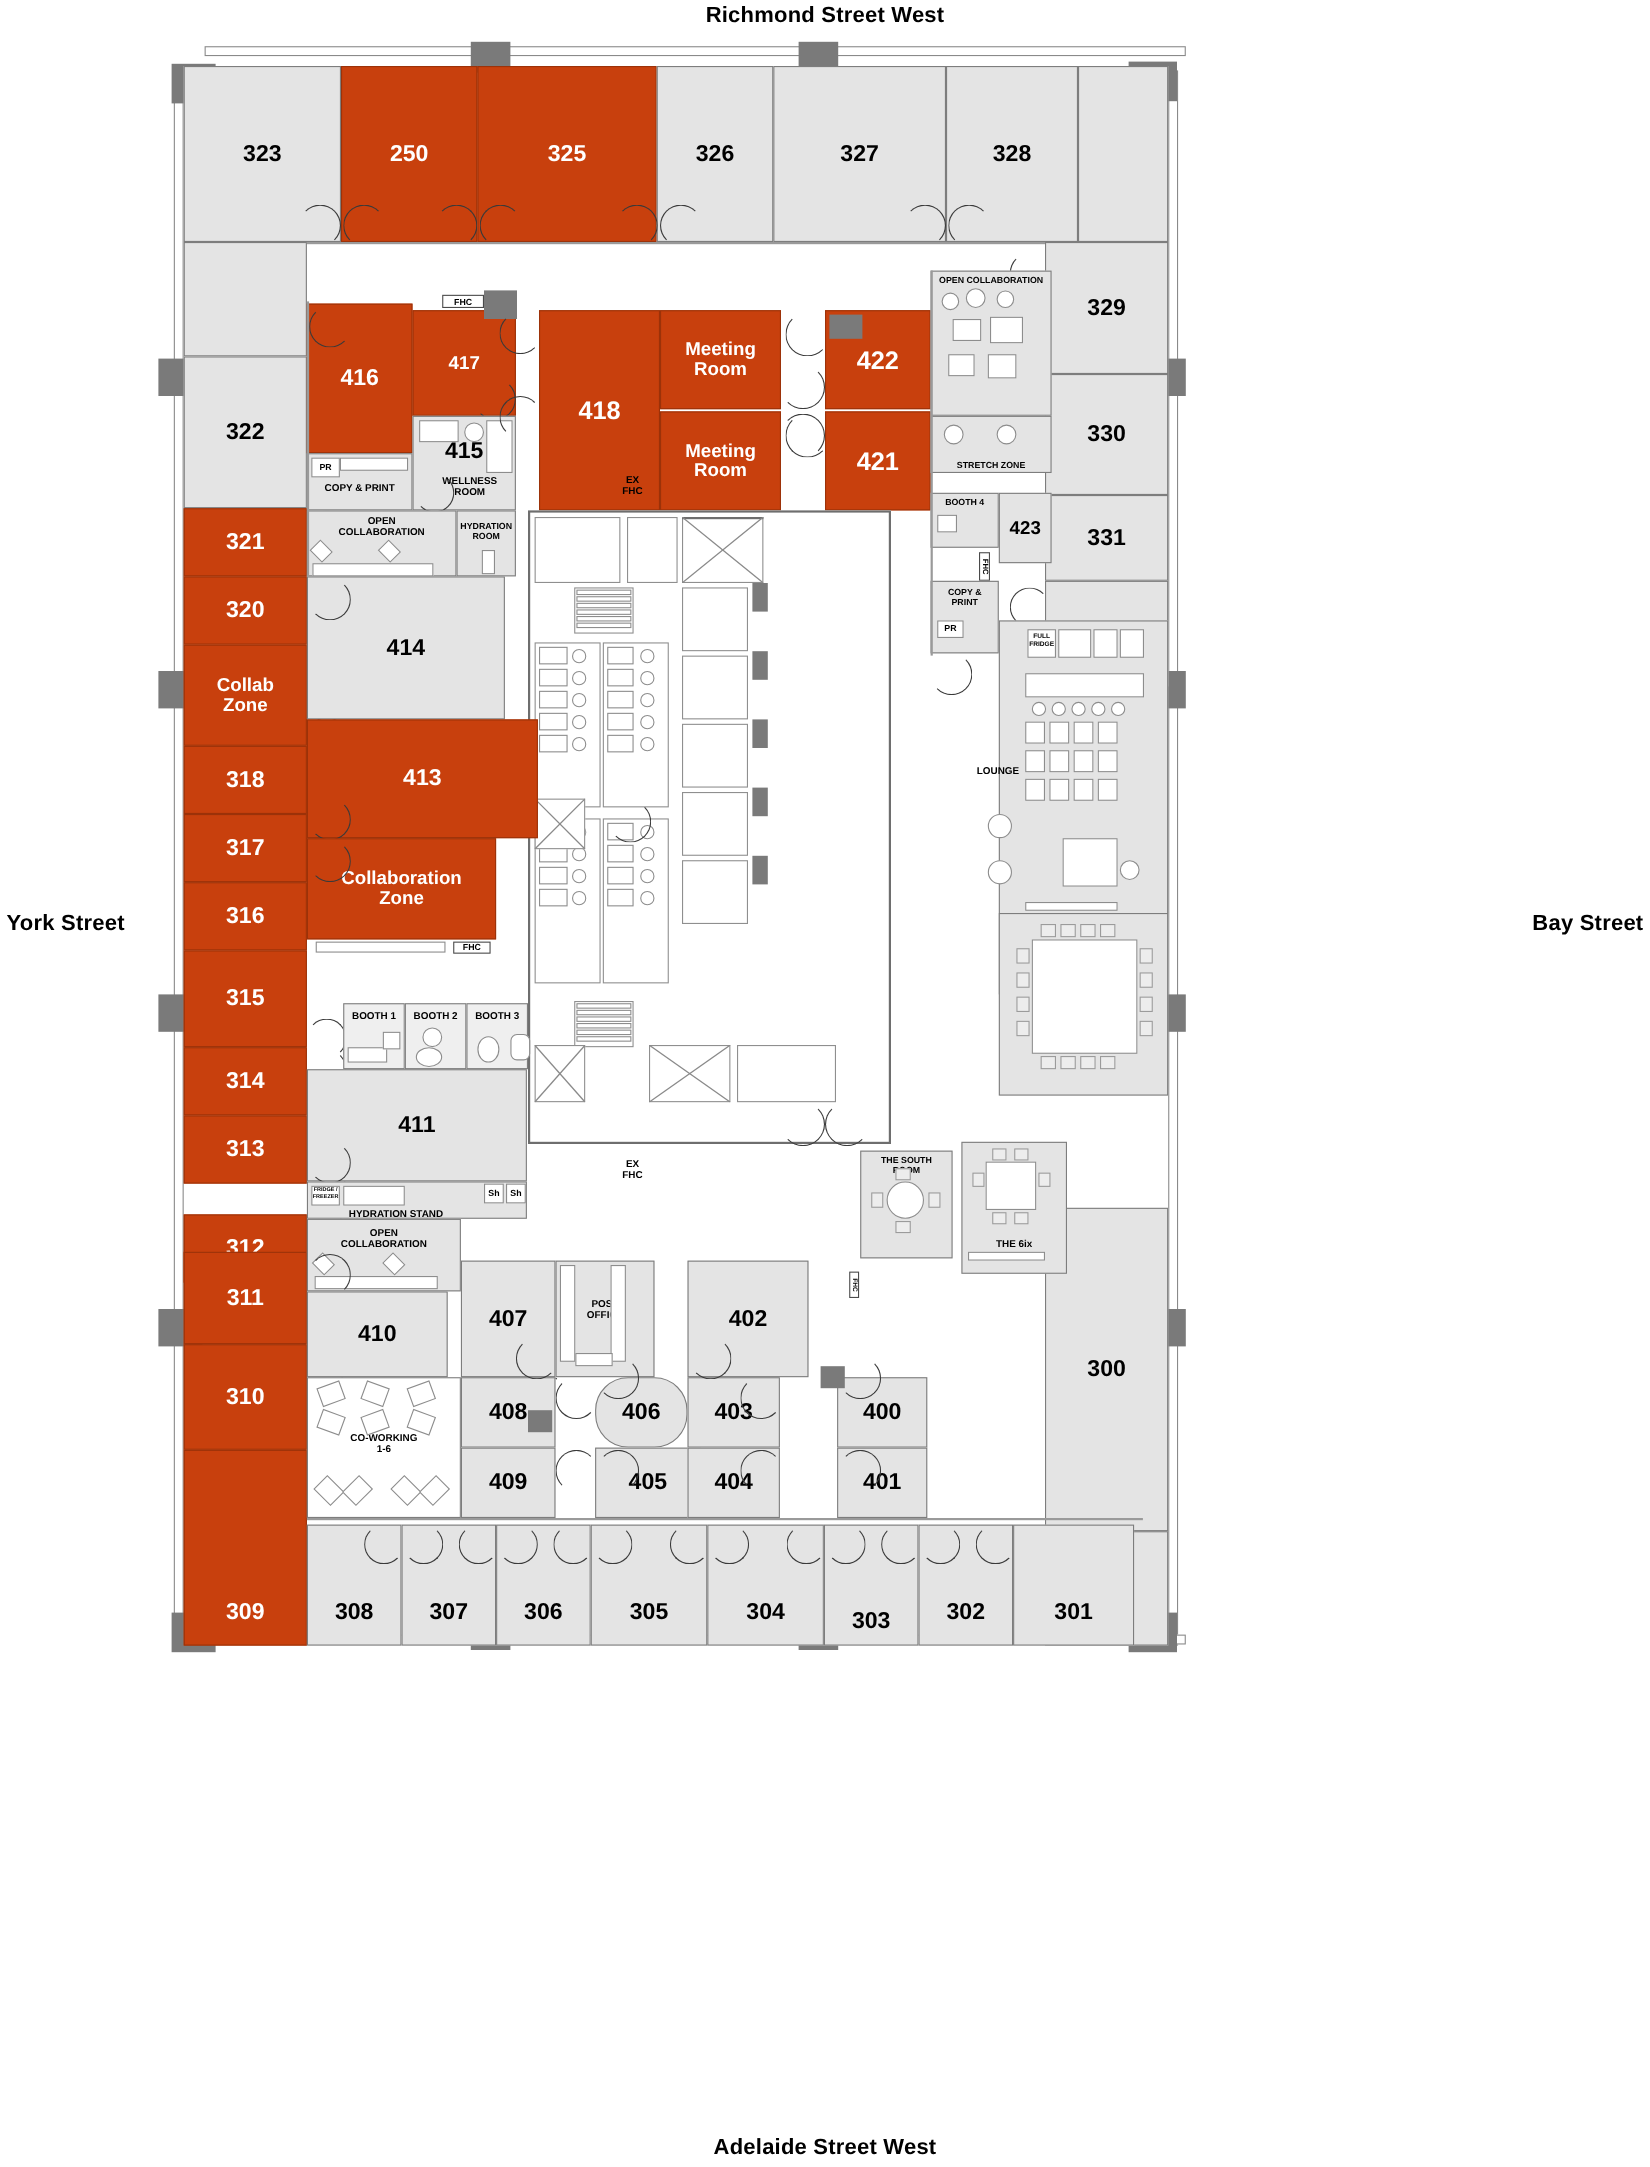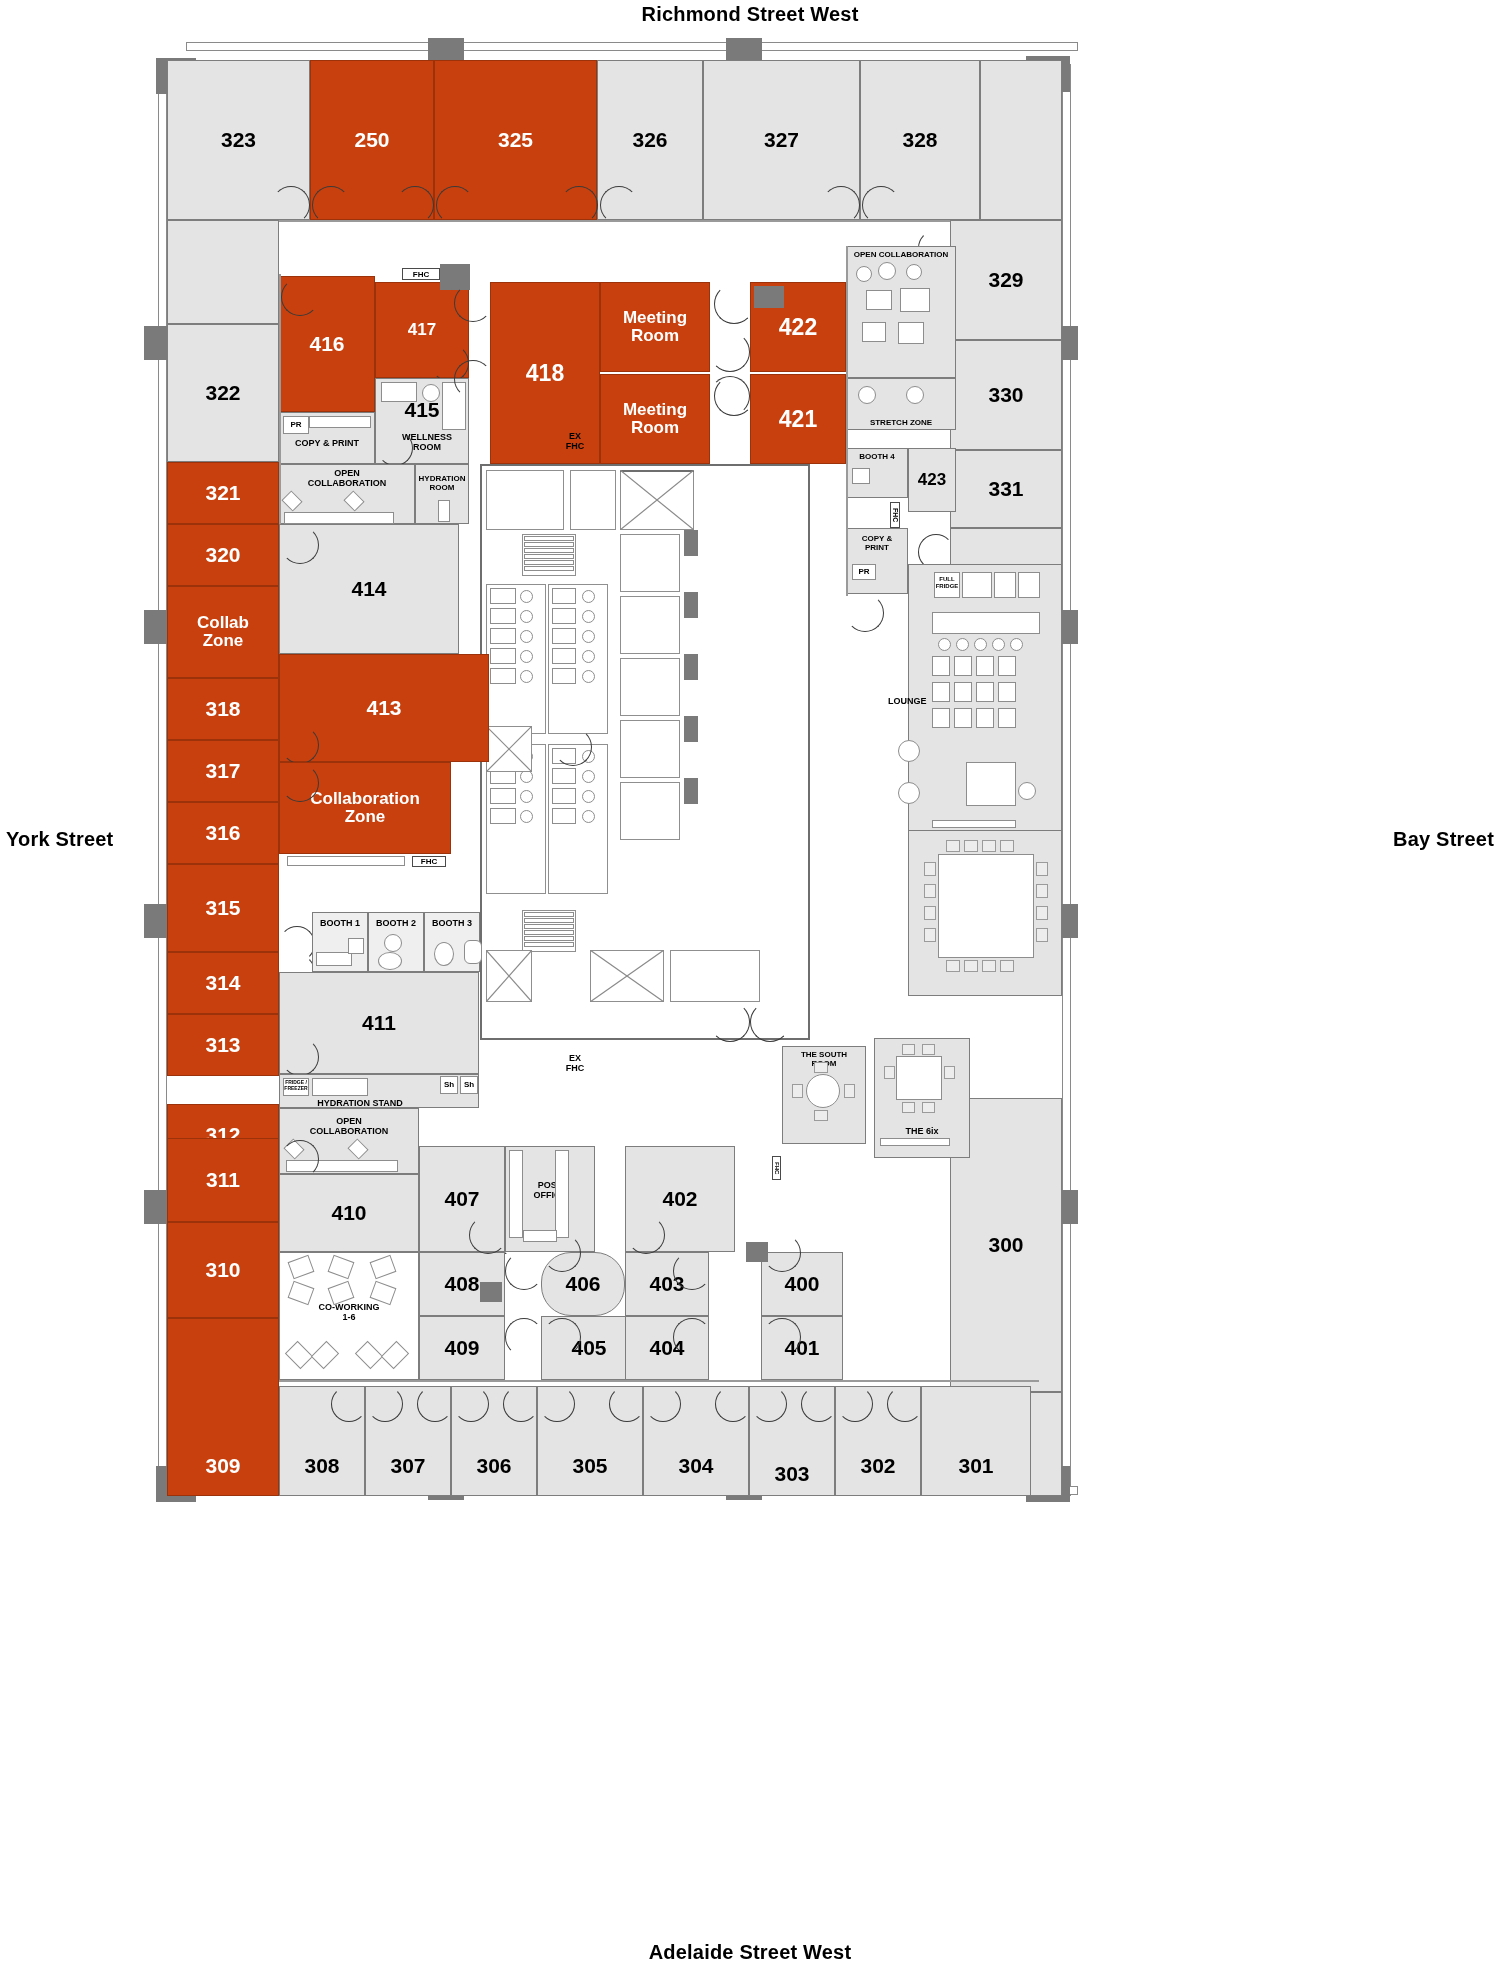--- a/index.html
+++ b/index.html
@@ -607,21 +607,21 @@
     <span>HYDRATION STAND</span></div>
 
   <div class="rm nolabel" style="left:129px;top:1074px;width:140px;height:66px;"></div>
   <div class="lbl t9" style="left:129px;top:1082px;width:140px;">
     <span>OPEN</span><br>
     <span>COLLABORATION</span></div>
   <div class="fz" style="left:136px;top:1108px;width:16px;height:14px;transform:rotate(45deg);"></div>
   <div class="fz" style="left:200px;top:1108px;width:16px;height:14px;transform:rotate(45deg);"></div>
   <div class="fz" style="left:136px;top:1126px;width:112px;height:12px;"></div>
 
-  <div class="rm" style="left:129px;top:1140px;width:140px;height:78px;">
+  <div class="rm" style="left:129px;top:1140px;width:128px;height:78px;">
     <span>410</span>
     </div>
   <div class="door tr" style="left:131px;top:1106px;width:36px;height:36px;"></div>
 
   <div class="rm nolabel" style="left:129px;top:1218px;width:140px;height:128px;background:#ffffff;"></div>
   <div class="lbl t9" style="left:129px;top:1268px;width:140px;">
     <span>CO-WORKING</span><br>
     <span>1-6</span></div>
   <div class="fz" style="left:140px;top:1224px;width:22px;height:18px;transform:rotate(-20deg);"></div>
   <div class="fz" style="left:180px;top:1224px;width:22px;height:18px;transform:rotate(20deg);"></div>

